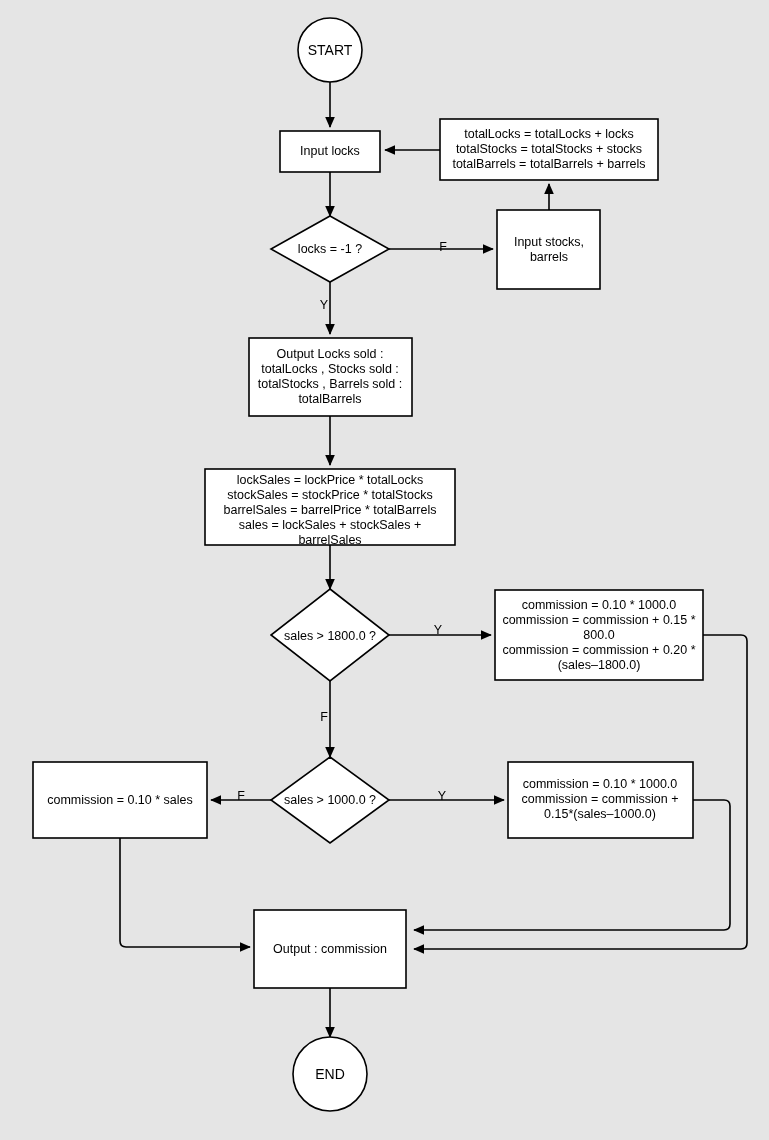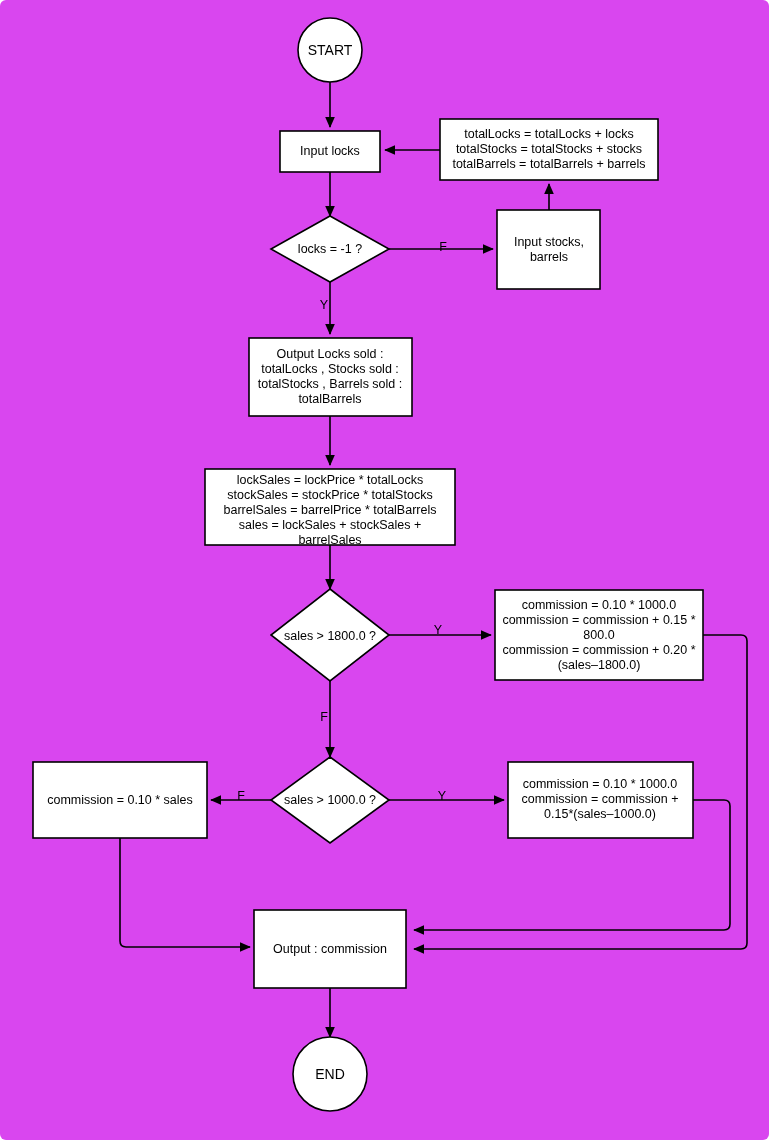--- a/index.html
+++ b/index.html
@@ -4,23 +4,22 @@
 <style>
   html, body {
     margin: 0;
     padding: 0;
     background: #ffffff;
   }
   #flow-root {
     position: relative;
     width: 769px;
     height: 1140px;
-    background: #d946ef;
+    background: #e5e5e5;
     font-family: "Liberation Sans", sans-serif;
-    border-radius: 6px;
   }
   svg.flow-canvas {
     display: block;
     width: 769px;
     height: 1140px;
   }
   .node-shape {
     fill: #ffffff;
     stroke: #000000;
     stroke-width: 1.6;

